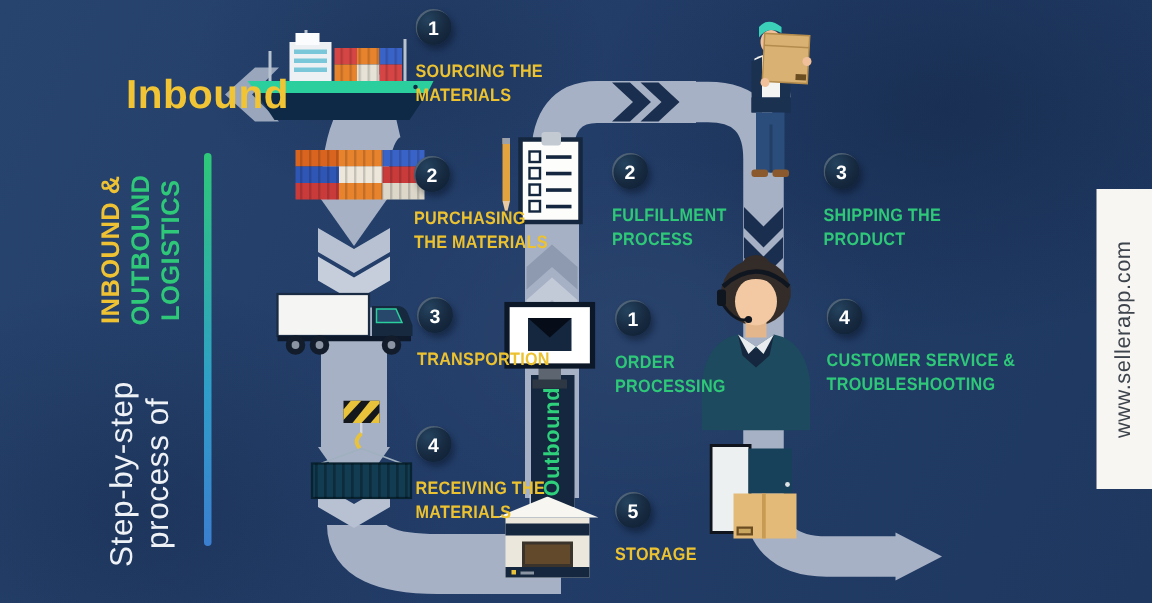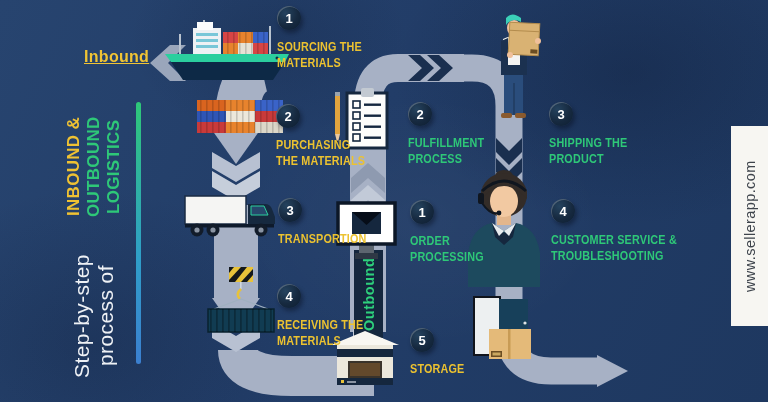--- a/index.html
+++ b/index.html
@@ -27,21 +27,21 @@
   }
   .side-title .t1{font-size:21px;color:#eef1f5;letter-spacing:.4px;text-align:center;}
   .side-title .t2{font-size:17px;font-weight:bold;letter-spacing:.3px;text-align:center;}
   .t2 .yel{color:#efc233;}
   .t2 .grn{color:#2ec878;}
   .title-bar{
     left:136px;top:102px;width:5px;height:262px;border-radius:3px;
     background:linear-gradient(180deg,#2ec878 0%,#2f9ec9 60%,#3b7fd0 100%);
   }
 
-  .inbound-label{left:84px;top:48px;font-size:16px;font-weight:bold;color:#f0c434;letter-spacing:.3px;text-decoration:underline;}
+  .inbound-label{left:84px;top:48px;font-size:27px;font-weight:bold;color:#f0c434;letter-spacing:.3px;}
 
   .outbound-band{
     left:354px;top:250px;width:29px;height:88px;background:#15273e;
     writing-mode:vertical-rl;transform:rotate(180deg);
     display:flex;align-items:center;justify-content:center;
     color:#2ed07c;font-weight:bold;font-size:14.5px;letter-spacing:.5px;
   }
 
   .site-strip{
     left:731px;top:126px;width:37px;height:200px;background:#f7f6f2;

